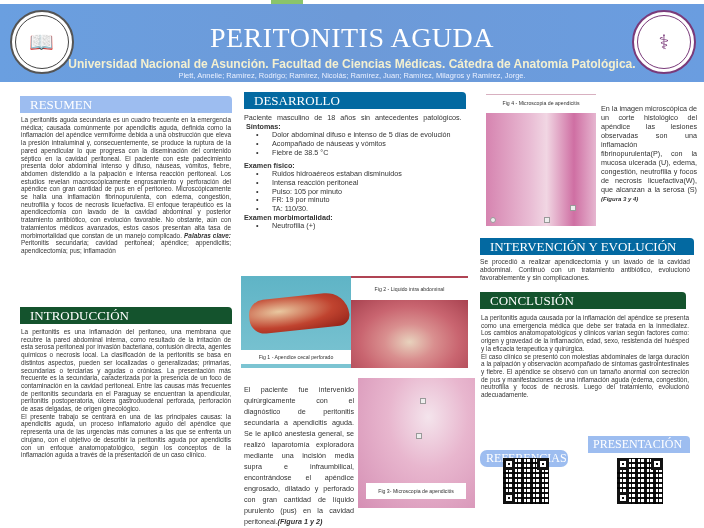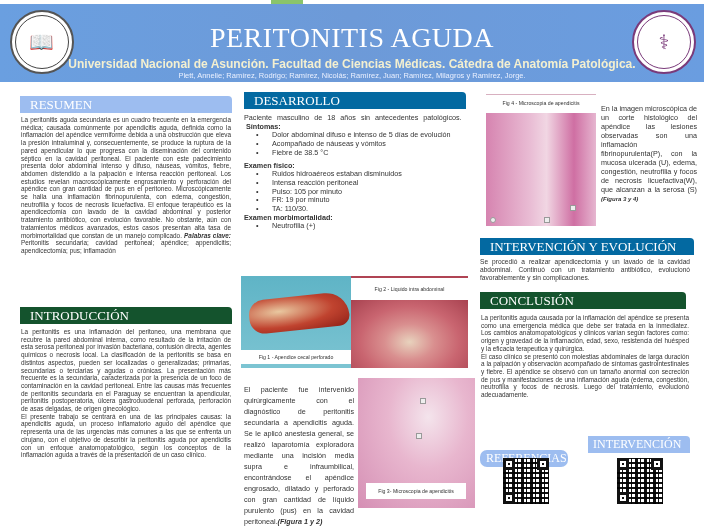--- a/index.html
+++ b/index.html
@@ -180,18 +180,18 @@
   <span>El caso clínico se presentó con molestias abdominales de larga duración a la palpación y observación acompañado de síntomas gastrointestinales y fiebre. El apéndice se observó con un tamaño anormal con secreción de pus y manifestaciones de una inflamación aguda (edema, congestión, neutrofilia y focos de necrosis. Luego del tratamiento, evolucionó adecuadamente.</span>
 </div>
 
 <div class="sec-head light" style="left:480px; top:450px; width:88px; padding-left:6px; font-size:12px;border-radius:7px;">REFERENCIAS</div>
 <div class="qr" style="left:503px; top:458px;">
   <div class="finder" style="left:0; top:0;"></div>
   <div class="finder" style="right:0; top:0;"></div>
   <div class="finder" style="left:0; bottom:0;"></div>
 </div>
 
-<div class="sec-head light" style="left:588px; top:436px; width:102px; padding-left:5px; font-size:12px;">INTERVENCIÓN</div>
+<div class="sec-head light" style="left:588px; top:436px; width:102px; padding-left:5px; font-size:12px;">PRESENTACIÓN</div>
 <div class="qr" style="left:617px; top:458px;">
   <div class="finder" style="left:0; top:0;"></div>
   <div class="finder" style="right:0; top:0;"></div>
   <div class="finder" style="left:0; bottom:0;"></div>
 </div>
 
 </body></html>

